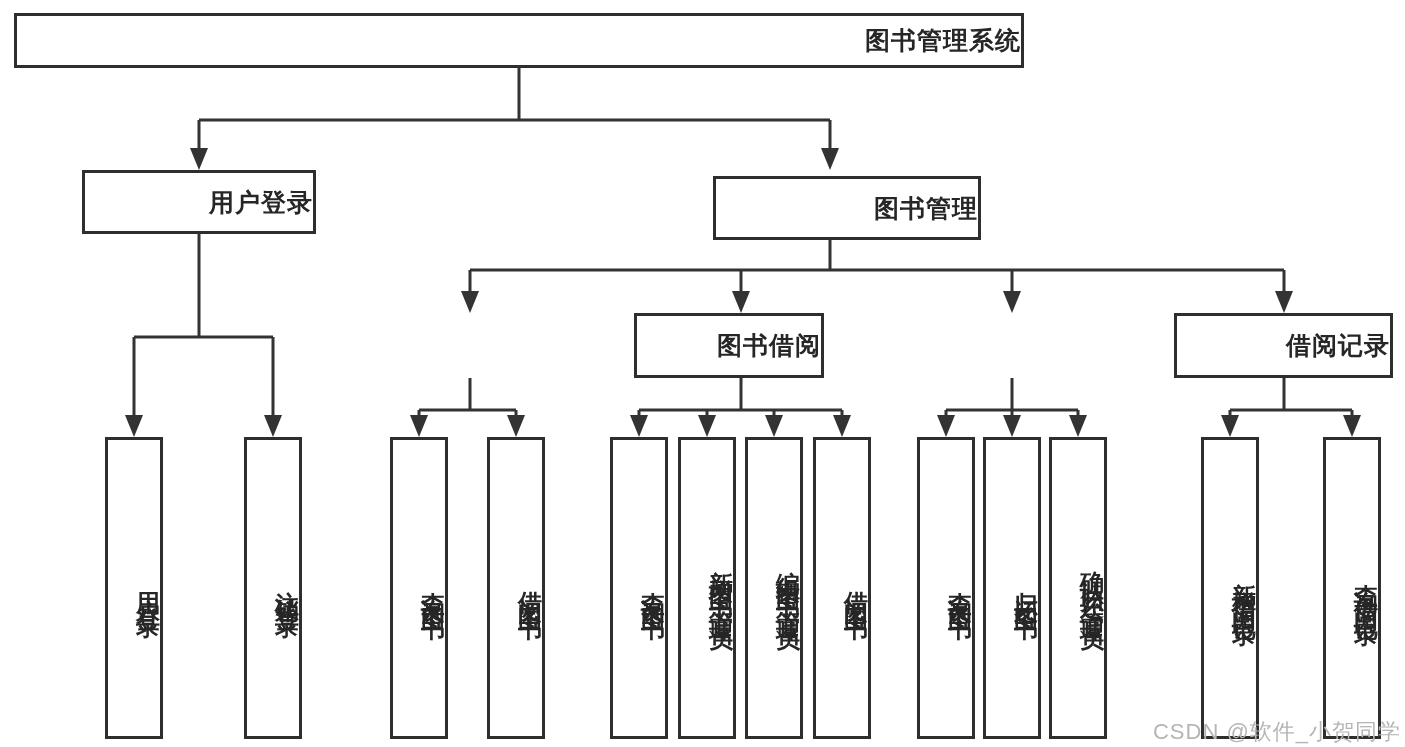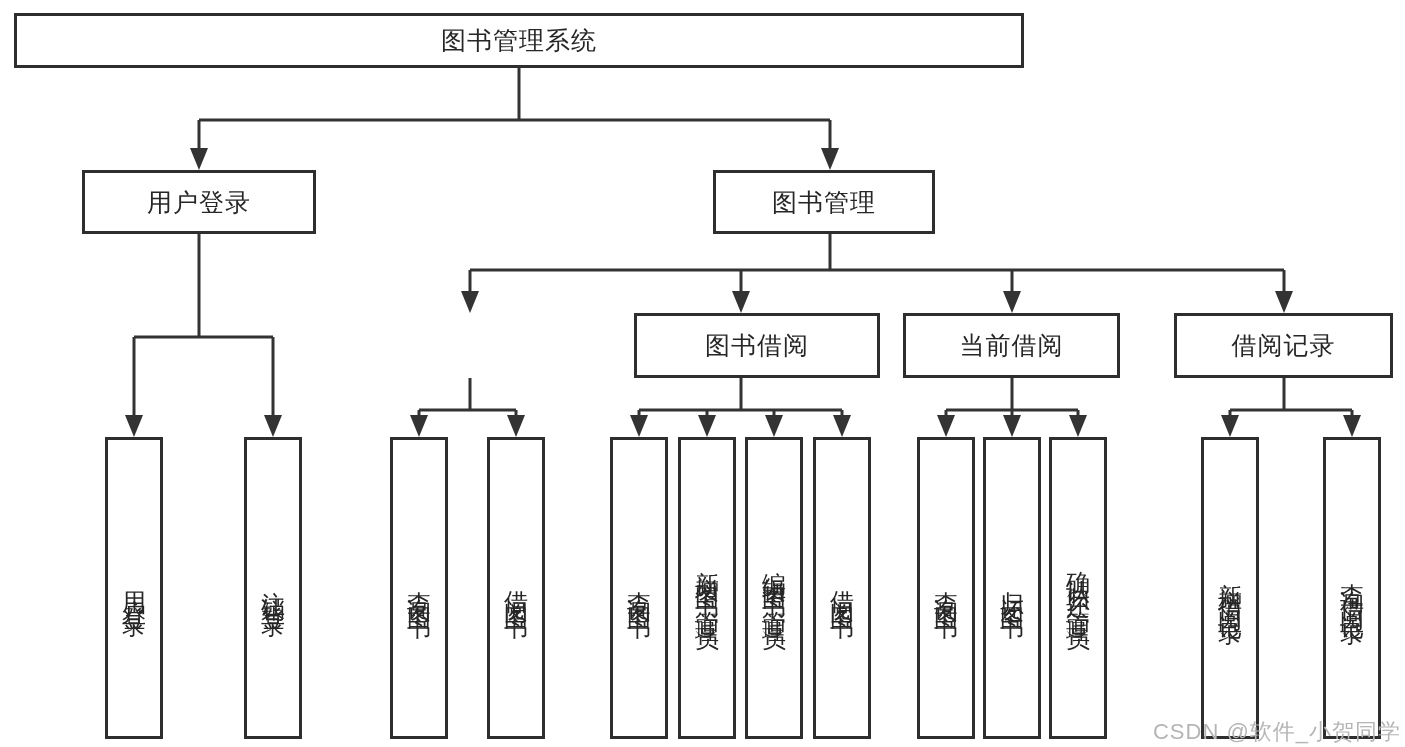--- a/index.html
+++ b/index.html
@@ -22,22 +22,23 @@
     top: 0;
     z-index: 1;
   }
   .node {
     position: absolute;
     box-sizing: border-box;
     border: 3px solid #2e2e2e;
     background: #ffffff;
     display: flex;
     align-items: center;
-    justify-content: center;
+    justify-content: flex-end;
     z-index: 2;
+    font-weight: bold;
   }
   .hlabel {
     font-size: 25px;
     letter-spacing: 1px;
     white-space: nowrap;
     color: #262626;
   }
   .root-box  { left: 14px;  top: 13px;  width: 1010px; height: 55px; }
   .lvl2      { top: 170px; height: 64px; }
   .lvl3      { top: 313px; height: 65px; }
@@ -137,29 +138,26 @@
     </g>
   </svg>
 
   <div class="node root-box">
     <span class="hlabel">图书管理系统</span>
   </div>
 
   <div class="node lvl2" style="left:82px; width:234px;">
     <span class="hlabel">用户登录</span>
   </div>
-  <div class="node lvl2" style="left:713px; width:222px;">
+  <div class="node lvl2" style="left:713px; width:268px;margin-top:6px;">
     <span class="hlabel">图书管理</span>
   </div>
 
-  <div class="node lvl3" style="left:634px; width:246px;">
+  <div class="node lvl3" style="left:634px; width:190px;">
     <span class="hlabel">图书借阅</span>
-  </div>
-  <div class="node lvl3" style="left:903px; width:217px;">
-    <span class="hlabel">当前借阅</span>
   </div>
   <div class="node lvl3" style="left:1174px; width:219px;">
     <span class="hlabel">借阅记录</span>
   </div>
 
   <div class="node leaf" style="left:105px;">
     <span class="vlabel">用户登录</span>
   </div>
   <div class="node leaf" style="left:244px;">
     <span class="vlabel">注销登录</span>

